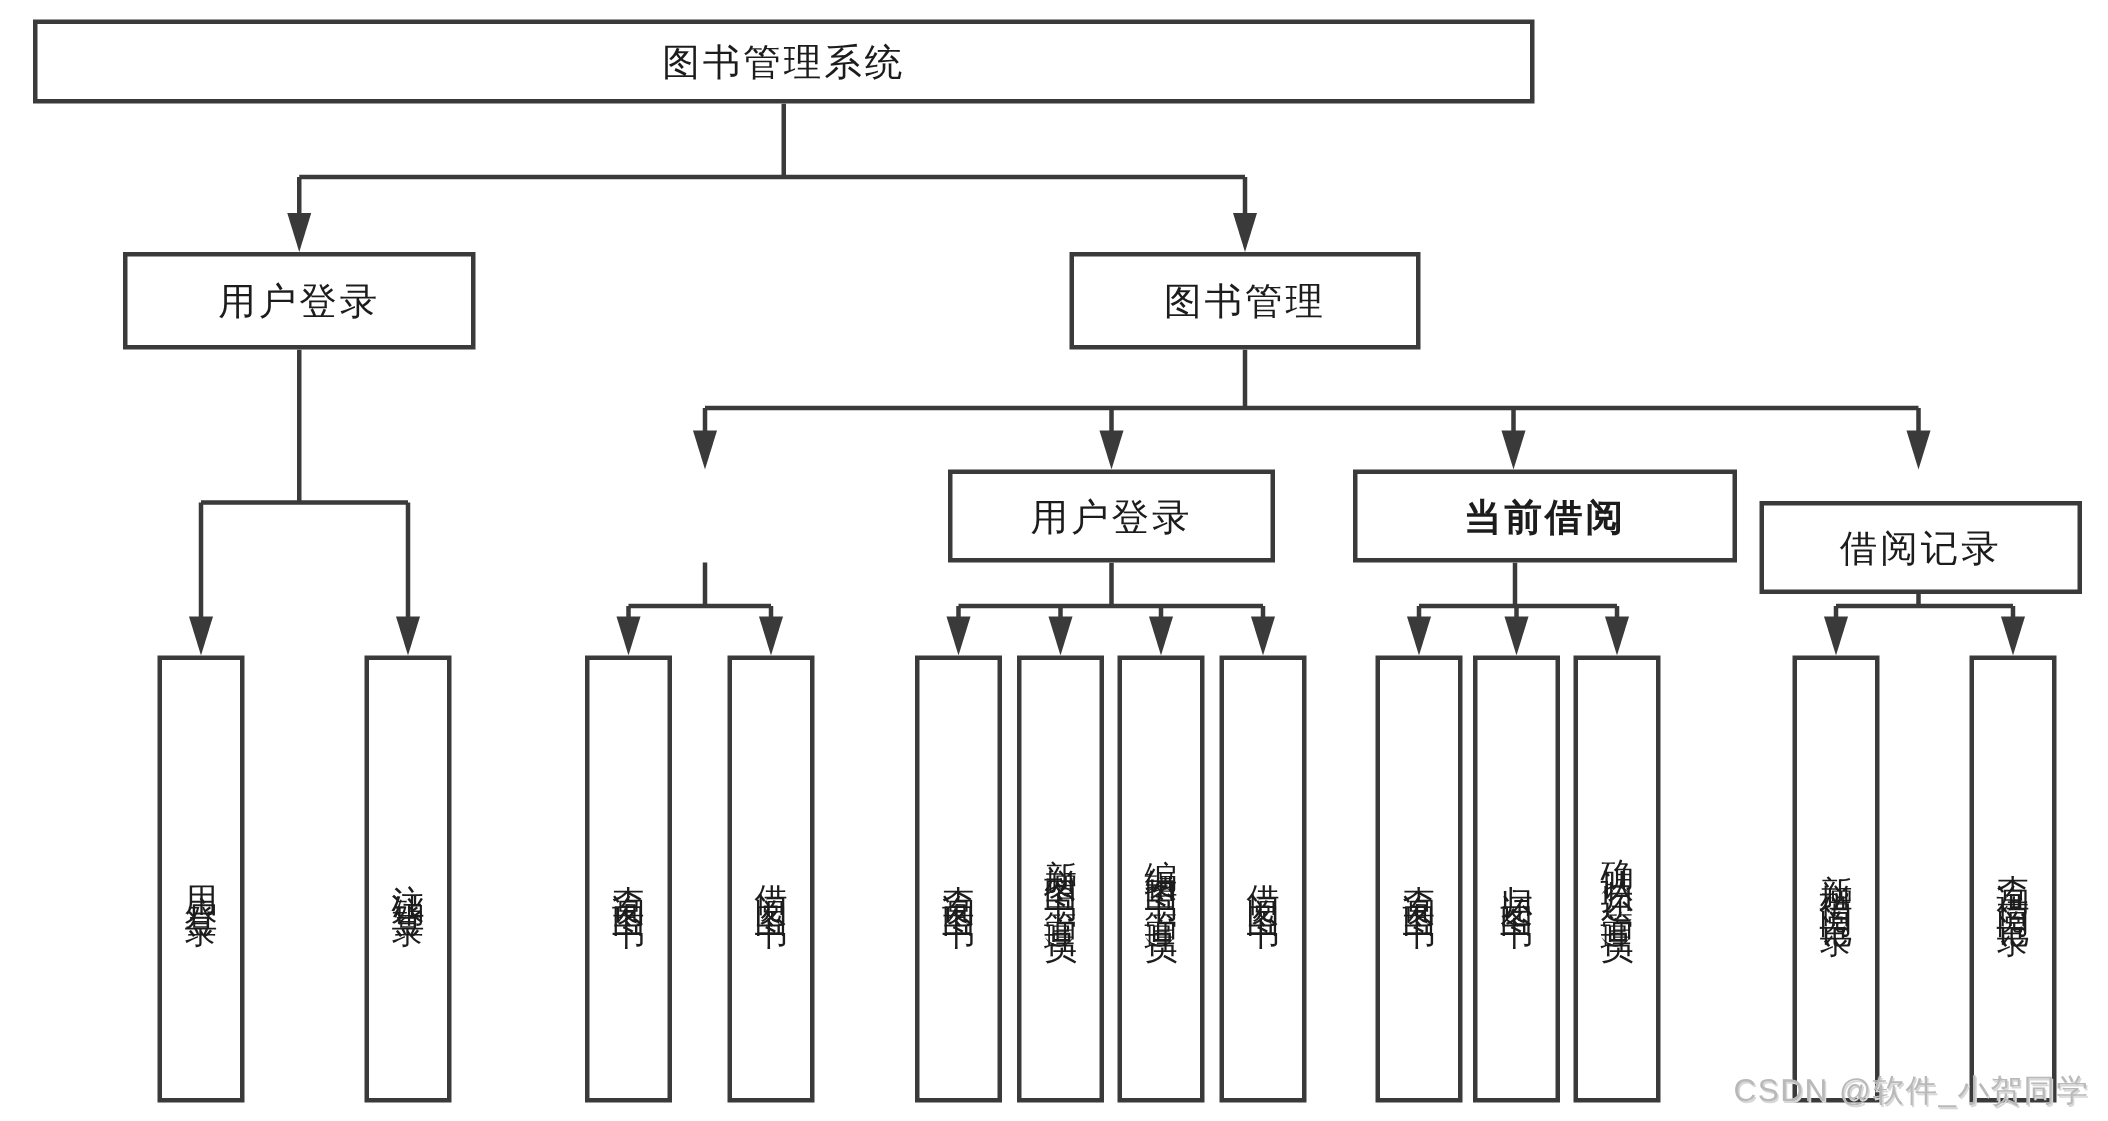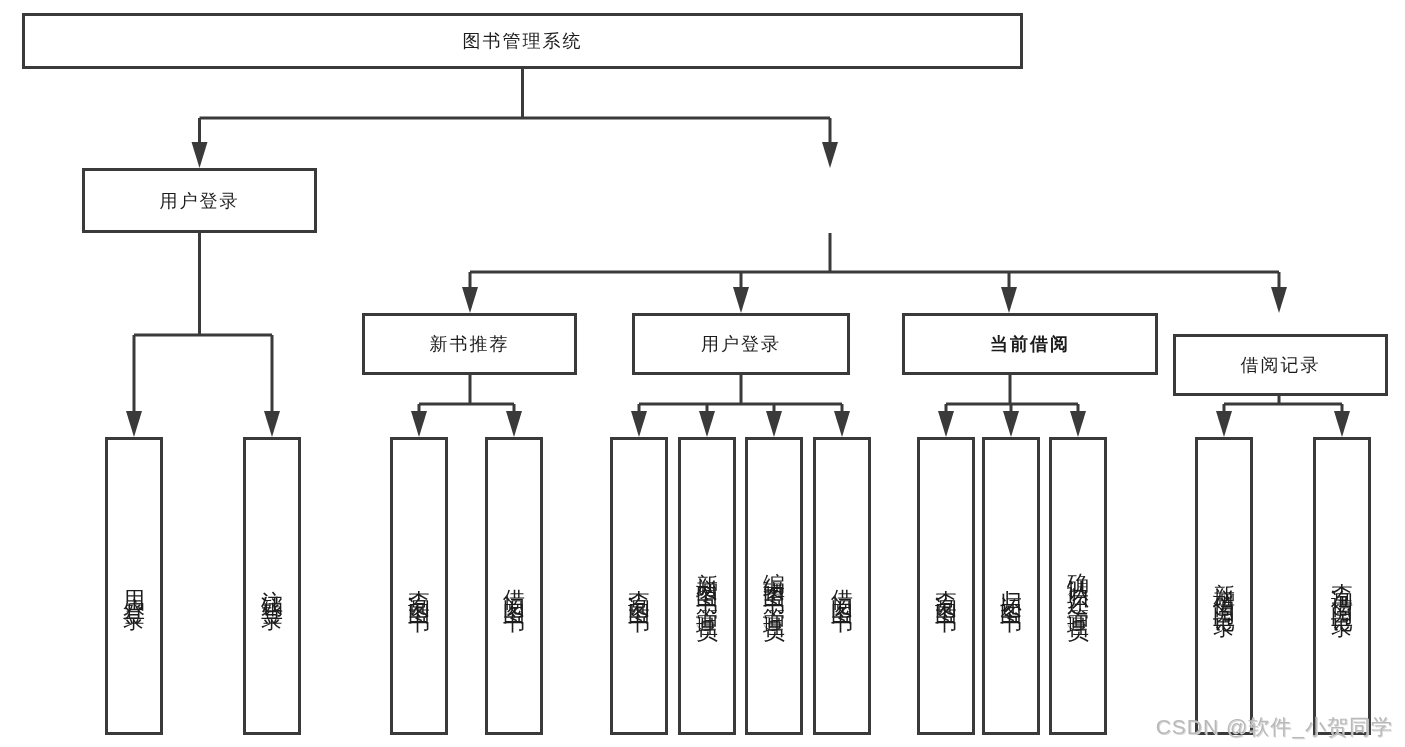--- a/index.html
+++ b/index.html
@@ -12,21 +12,21 @@
   }
   #connectors{position:absolute;left:0;top:0;width:1405px;height:747px;}
   .node{
     position:absolute;
     box-sizing:border-box;
     border:3px solid #3a3a3a;
     background:#ffffff;
     display:flex;align-items:center;justify-content:center;
     color:#1c1c1c;
   }
-  .hnode{font-size:18px;letter-spacing:2px;white-space:nowrap;}
+  .hnode{font-size:25px;letter-spacing:2px;white-space:nowrap;}
   .vnode span{
     writing-mode:vertical-rl;
     text-orientation:mixed;
     font-size:22px;
     letter-spacing:7px;
     line-height:1;
     color:#1c1c1c;
   }
   
   .n-root{left:22px;top:13px;width:1001px;height:56px;}
@@ -98,24 +98,24 @@
     </g>
   </svg>
 
   <div class="node hnode n-root">
     <span>图书管理系统</span>
   </div>
 
   <div class="node hnode n-user-login">
     <span>用户登录</span>
   </div>
+  <div class="node hnode n-book-management">
+    <span>图书管理</span>
+  </div>
 
-  <div class="node hnode n-new-book-recommend">
-    <span>新书推荐</span>
-  </div>
   <div class="node hnode n-book-borrowing">
     <span>用户登录</span>
   </div>
   <div class="node hnode n-current-borrowing">
     <span>当前借阅</span>
   </div>
   <div class="node hnode n-borrow-records">
     <span>借阅记录</span>
   </div>
 

